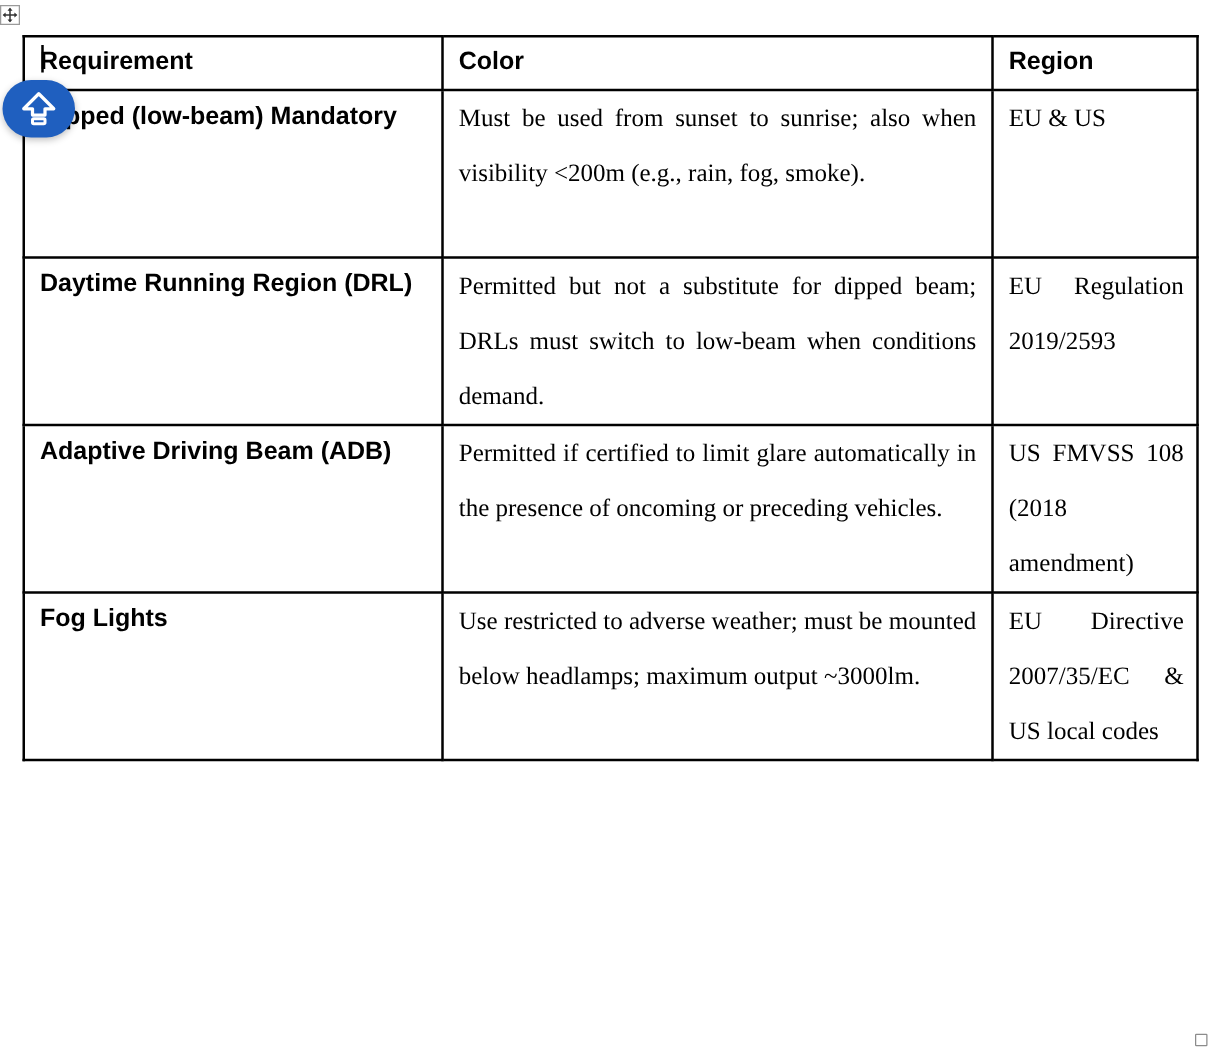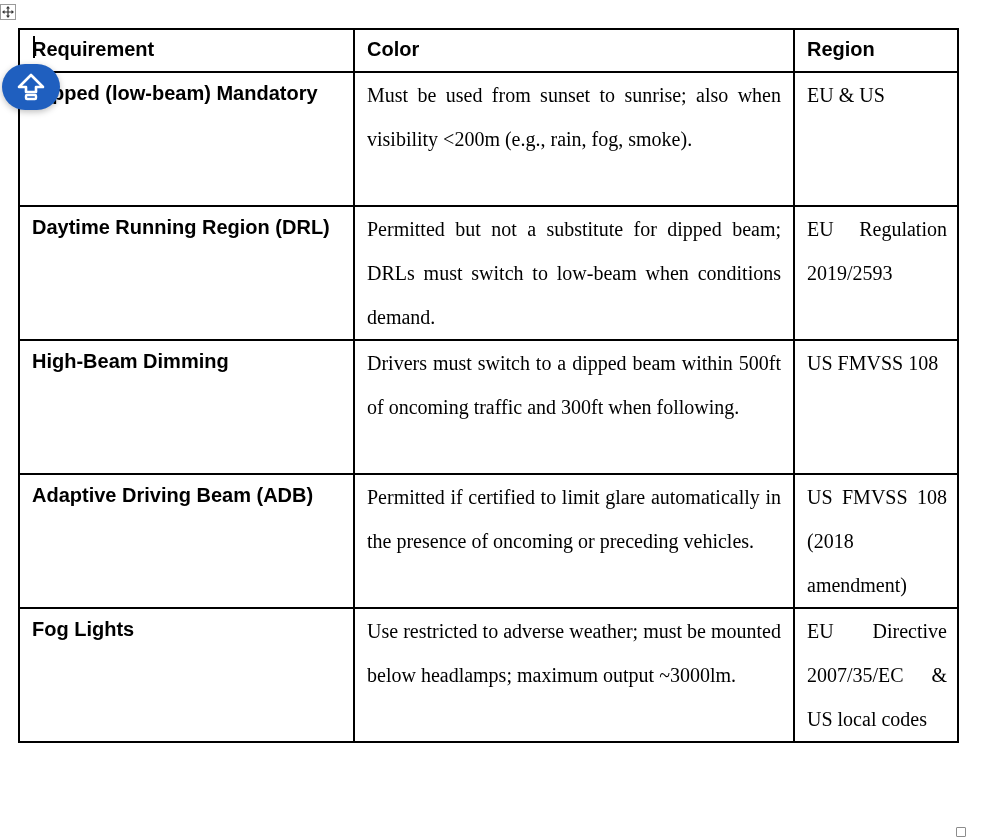--- a/index.html
+++ b/index.html
@@ -53,25 +53,20 @@
       <td class="req-name">Dipped (low-beam) Mandatory</td>
       <td class="detail">Must be used from sunset to sunrise; also when visibility &lt;200m (e.g., rain, fog, smoke).</td>
       <td class="region">EU &amp; US</td>
     </tr>
     <tr style="height:132px">
       <td class="req-name">Daytime Running Region (DRL)</td>
       <td class="detail">Permitted but not a substitute for dipped beam; DRLs must switch to low-beam when conditions demand.</td>
       <td class="region">EU Regulation 2019/2593</td>
     </tr>
     <tr style="height:134px">
-      <td class="req-name">High-Beam Dimming</td>
-      <td class="detail">Drivers must switch to a dipped beam within 500ft of oncoming traffic and 300ft when following.</td>
-      <td class="region">US FMVSS 108</td>
-    </tr>
-    <tr style="height:134px">
       <td class="req-name">Adaptive Driving Beam (ADB)</td>
       <td class="detail">Permitted if certified to limit glare automatically in the presence of oncoming or preceding vehicles.</td>
       <td class="region">US FMVSS 108 (2018 amendment)</td>
     </tr>
     <tr style="height:131px">
       <td class="req-name">Fog Lights</td>
       <td class="detail">Use restricted to adverse weather; must be mounted below headlamps; maximum output ~3000lm.</td>
       <td class="region">EU Directive 2007/35/EC &amp; US local codes</td>
     </tr>
   </tbody>

